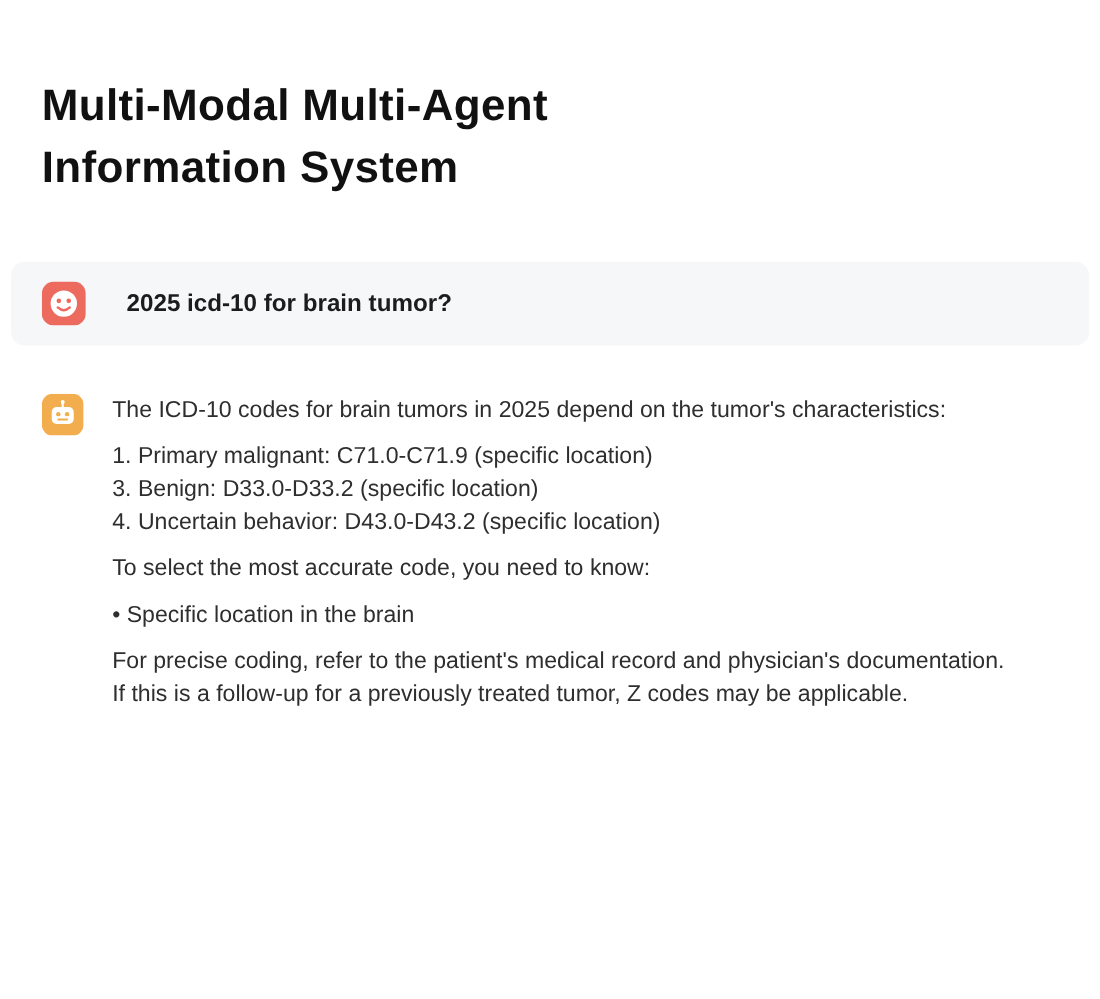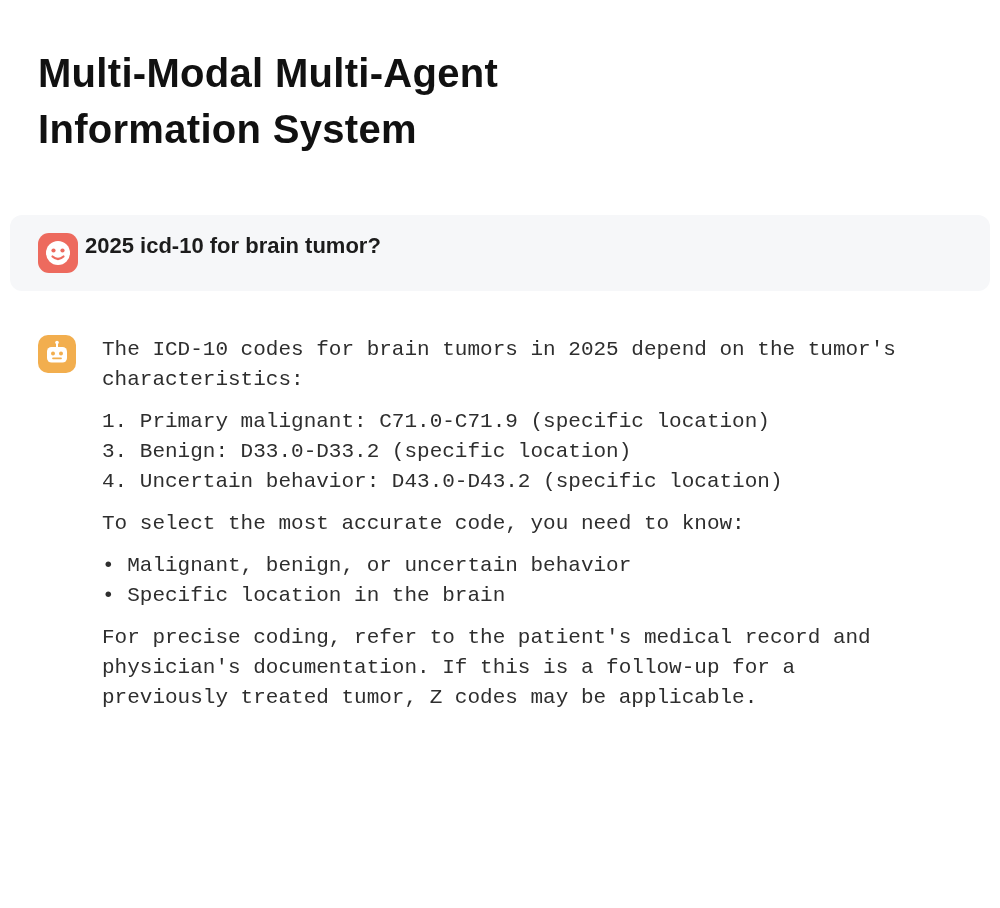--- a/index.html
+++ b/index.html
@@ -10,55 +10,54 @@
     --body-color:#2e2e2e;
   }
   *{ box-sizing:border-box; margin:0; padding:0; }
   html,body{ background:#ffffff; }
   body{
     width:1000px;
     min-height:908px;
     font-family:"Liberation Sans", sans-serif;
     color:var(--body-color);
   }
-  .page{ width:1000px; padding-top:45px; }
+  .page{ width:1000px; padding-top:68px; }
 
   .title{
     margin:0 38px 0 38px;
     max-width:660px;
     font-size:40px;
     line-height:56px;
     font-weight:800;
     letter-spacing:0.3px;
     color:var(--title-color);
   }
 
   .user-card{
     margin:58px 10px 0 10px;
     background:var(--card-bg);
     border-radius:12px;
     padding:18px 28px;
     display:flex;
-    align-items:flex-start;
-    gap:7px;
+    align-items:center;
+    gap:37px;
     min-height:76px;
   }
   .avatar{ flex:0 0 auto; display:inline-flex; }
   .user-text{
     font-size:22px;
     font-weight:700;
     color:#1c1c1c;
   }
 
   .assistant-row{
     margin:44px 38px 60px 38px;
     display:flex;
     align-items:flex-start;
     gap:26px;
-    font-family:Liberation Mono, monospace;
   }
   .assistant-body{
     max-width:820px;
     font-size:21px;
     line-height:30px;
     color:var(--body-color);
   }
   .assistant-body .block{ margin-top:12px; }
   .assistant-body p{ margin:0; }
 </style>
@@ -100,21 +99,20 @@
 
       <div class="block">
         <p>1. Primary malignant: C71.0-C71.9 (specific location)</p>
         <p>3. Benign: D33.0-D33.2 (specific location)</p>
         <p>4. Uncertain behavior: D43.0-D43.2 (specific location)</p>
       </div>
 
       <p class="block">To select the most accurate code, you need to know:</p>
 
       <div class="block">
-        <p>• Malignant, benign, or uncertain behavior</p>
         <p>• Specific location in the brain</p>
       </div>
 
       <p class="block">For precise coding, refer to the patient's medical record and physician's documentation. If this is a follow-up for a previously treated tumor, Z codes may be applicable.</p>
     </div>
   </section>
 
 </main>
 
 </body></html>

